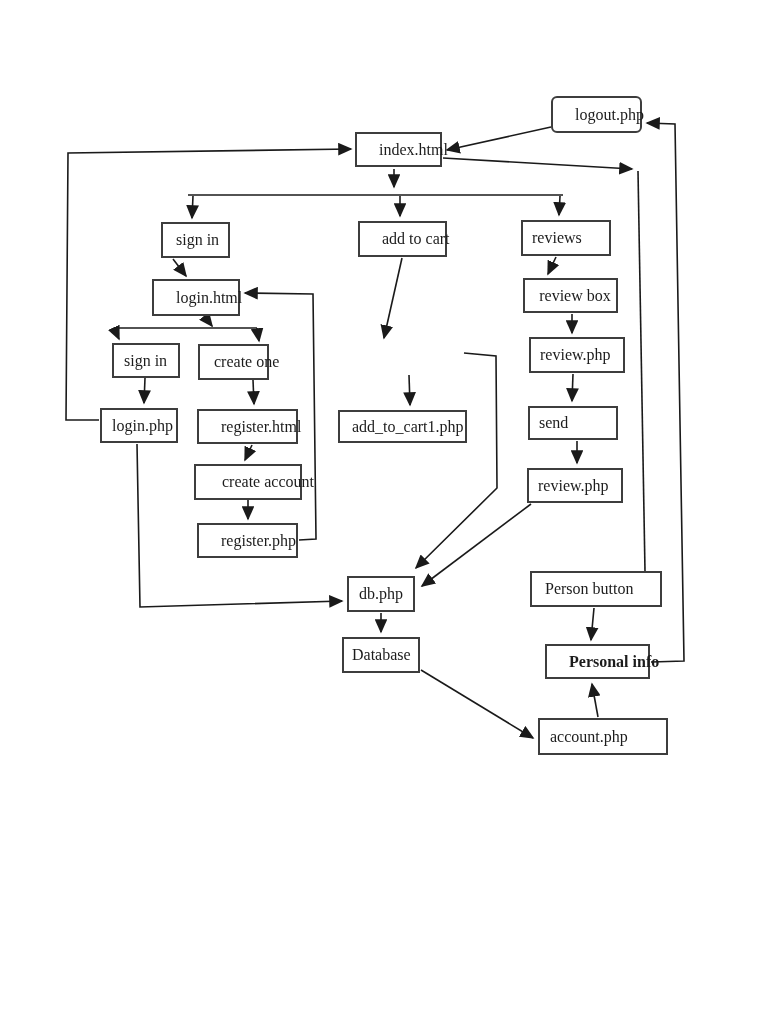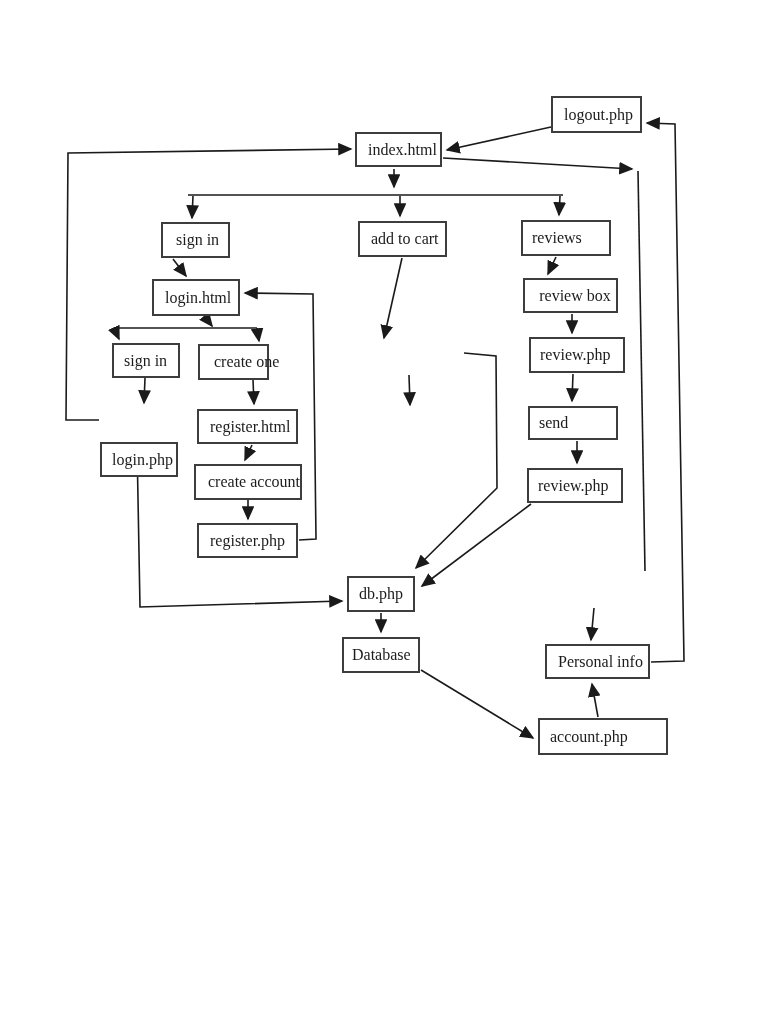--- a/index.html
+++ b/index.html
@@ -12,21 +12,21 @@
   }
   .edges{position:absolute;left:0;top:0;width:768px;height:1024px;}
   .edge{fill:none;stroke:#1a1a1a;stroke-width:1.6;}
   .node{
     position:absolute;
     box-sizing:border-box;
     background:#ffffff;
     border:2px solid #3d3d3d;
     display:flex;
     align-items:center;
-    padding-left:11px;
+    padding-left:22px;
     font-size:16px;
     color:#1c1c1c;
     white-space:nowrap;
   }
 </style>
 </head>
 <body>
 
 <div class="canvas">
 
@@ -64,21 +64,21 @@
     <polyline class="edge" points="381,613 381,632" marker-end="url(#arw)"></polyline>
     <polyline class="edge" points="421,670 533,738" marker-end="url(#arw)"></polyline>
     <polyline class="edge" points="598,717 592,684" marker-end="url(#arw)"></polyline>
     <polyline class="edge" points="594,608 591,640" marker-end="url(#arw)"></polyline>
     <polyline class="edge" points="651,662 684,661 675,124 647,123" marker-end="url(#arw)"></polyline>
     <polyline class="edge" points="551,127 447,150" marker-end="url(#arw)"></polyline>
     <polyline class="edge" points="443,158 632,169" marker-end="url(#arw)"></polyline>
     <polyline class="edge" points="638,171 645,571"></polyline>
   </svg>
 
-  <div class="node" style="left:551px;top:96px;width:91px;height:37px;">
+  <div class="node" style="left:551px;top:96px;width:91px;height:37px;border-radius:6px;">
     <span>logout.php</span>
   </div>
   <div class="node" style="left:355px;top:132px;width:87px;height:35px;">
     <span>index.html</span>
   </div>
   <div class="node" style="left:161px;top:222px;width:69px;height:36px;padding-left:13px;">
     <span>sign in</span>
   </div>
   <div class="node" style="left:521px;top:220px;width:90px;height:36px;padding-left:9px;">
     <span>reviews</span>
@@ -88,50 +88,56 @@
   </div>
   <div class="node" style="left:152px;top:279px;width:88px;height:37px;">
     <span>login.html</span>
   </div>
   <div class="node" style="left:112px;top:343px;width:68px;height:35px;padding-left:10px;">
     <span>sign in</span>
   </div>
   <div class="node" style="left:198px;top:344px;width:71px;height:36px;padding-left:14px;">
     <span>create one</span>
   </div>
-  <div class="node" style="left:100px;top:408px;width:78px;height:35px;padding-left:10px;margin-top:34px;">
+  <div class="node" style="left:100px;top:408px;width:78px;height:35px;padding-left:10px;">
     <span>login.php</span>
   </div>
   <div class="node" style="left:197px;top:409px;width:101px;height:35px;">
     <span>register.html</span>
   </div>
-  <div class="node" style="left:194px;top:464px;width:108px;height:36px;padding-left:12px;">
+  <div class="node" style="left:194px;top:464px;width:108px;height:36px;padding-left:26px;">
     <span>create account</span>
   </div>
   <div class="node" style="left:197px;top:523px;width:101px;height:35px;text-align:right;">
     <span>register.php</span>
+  </div>
+  <div class="node" style="left:338px;top:410px;width:129px;height:33px;padding-left:12px;">
+    <span>add_to_cart1.php</span>
   </div>
   <div class="node" style="left:523px;top:278px;width:95px;height:35px;padding-left:9px;justify-content:center;">
     <span>review box</span>
   </div>
   <div class="node" style="left:529px;top:337px;width:96px;height:36px;padding-left:9px;">
     <span>review.php</span>
   </div>
   <div class="node" style="left:528px;top:406px;width:90px;height:34px;padding-left:9px;">
     <span>send</span>
   </div>
   <div class="node" style="left:527px;top:468px;width:96px;height:35px;padding-left:9px;">
     <span>review.php</span>
   </div>
   <div class="node" style="left:347px;top:576px;width:68px;height:36px;padding-left:10px;">
     <span>db.php</span>
   </div>
   <div class="node" style="left:342px;top:637px;width:78px;height:36px;padding-left:8px;">
     <span>Database</span>
   </div>
-  <div class="node" style="left:545px;top:644px;width:105px;height:35px;">
+  <div class="node" style="left:530px;top:571px;width:132px;height:36px;padding-left:13px;">
+    <span>Person button</span>
+  </div>
+  <div class="node" style="left:545px;top:644px;width:105px;height:35px;font-weight:bold;">
     <span>Personal info</span>
   </div>
   <div class="node" style="left:538px;top:718px;width:130px;height:37px;padding-left:10px;font-family:Liberation Serif, serif;">
     <span>account.php</span>
   </div>
 
 </div>
 
 </body></html>

